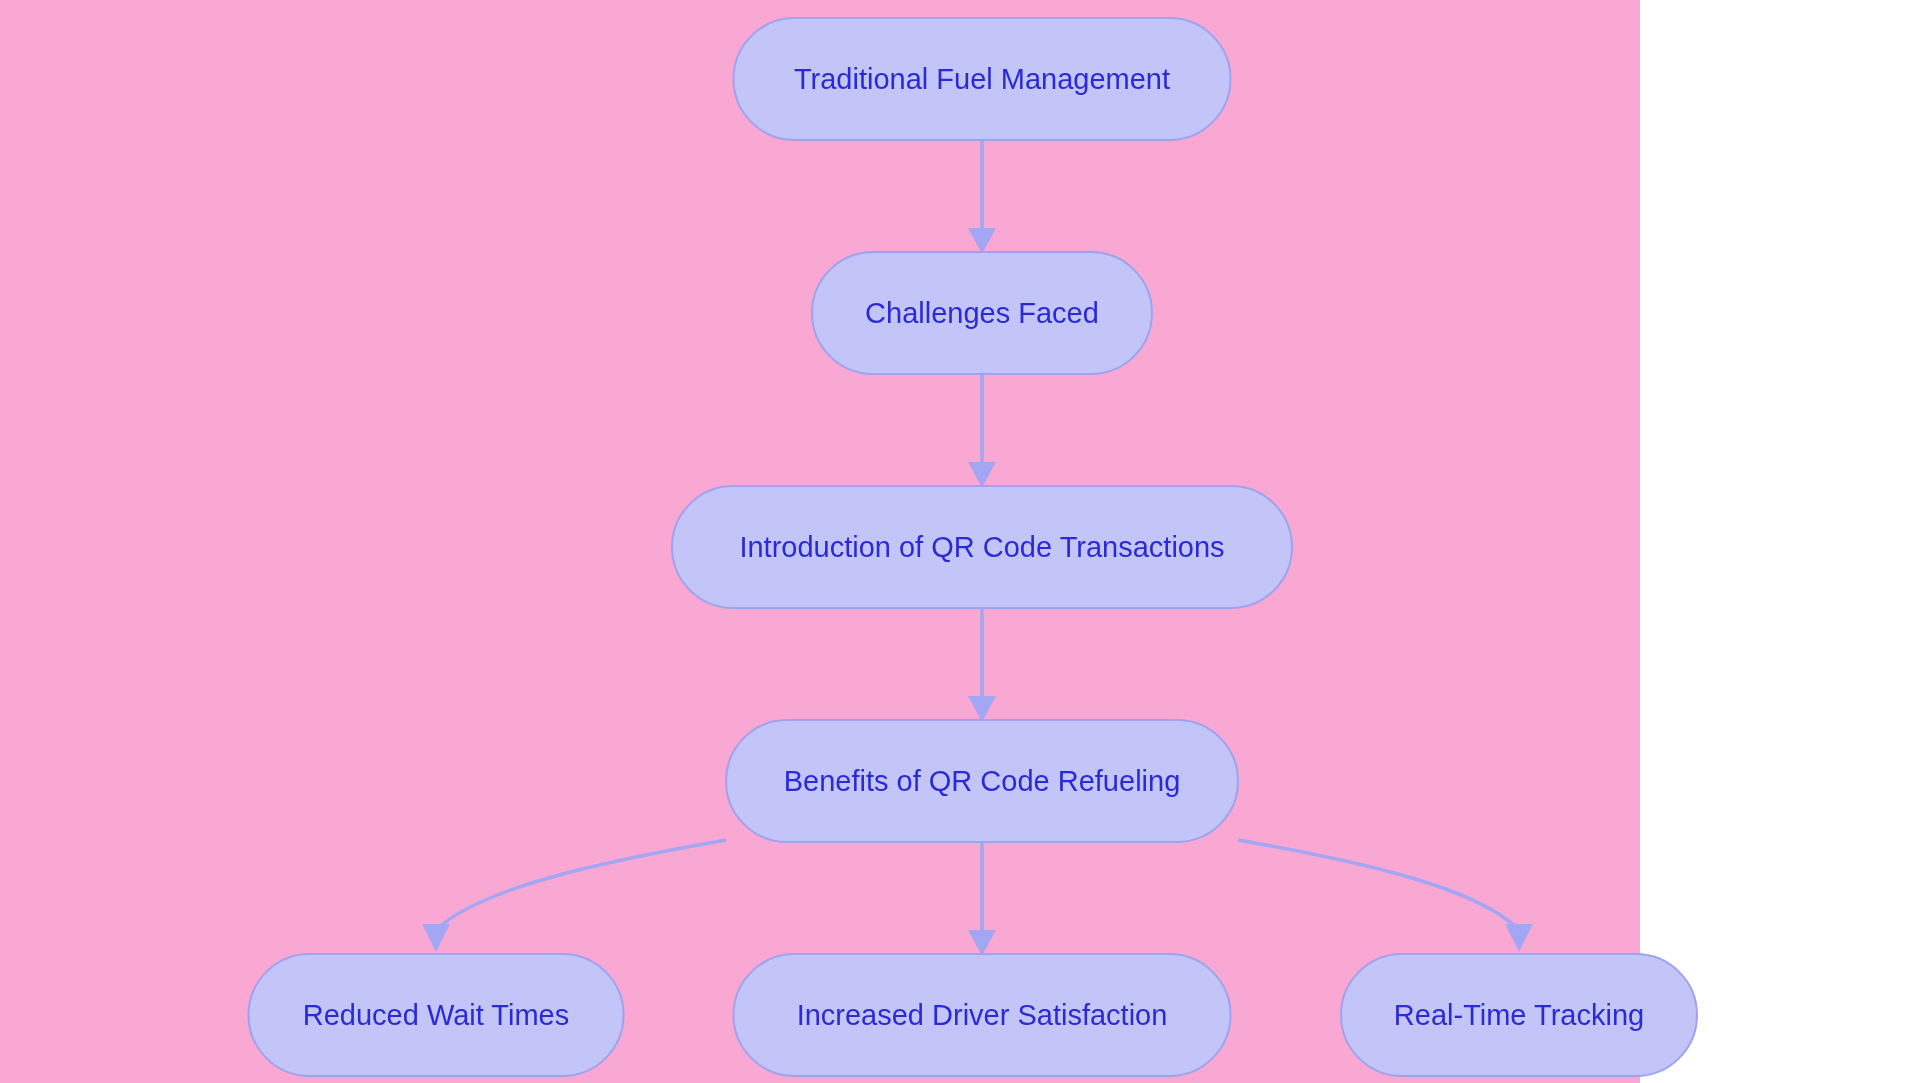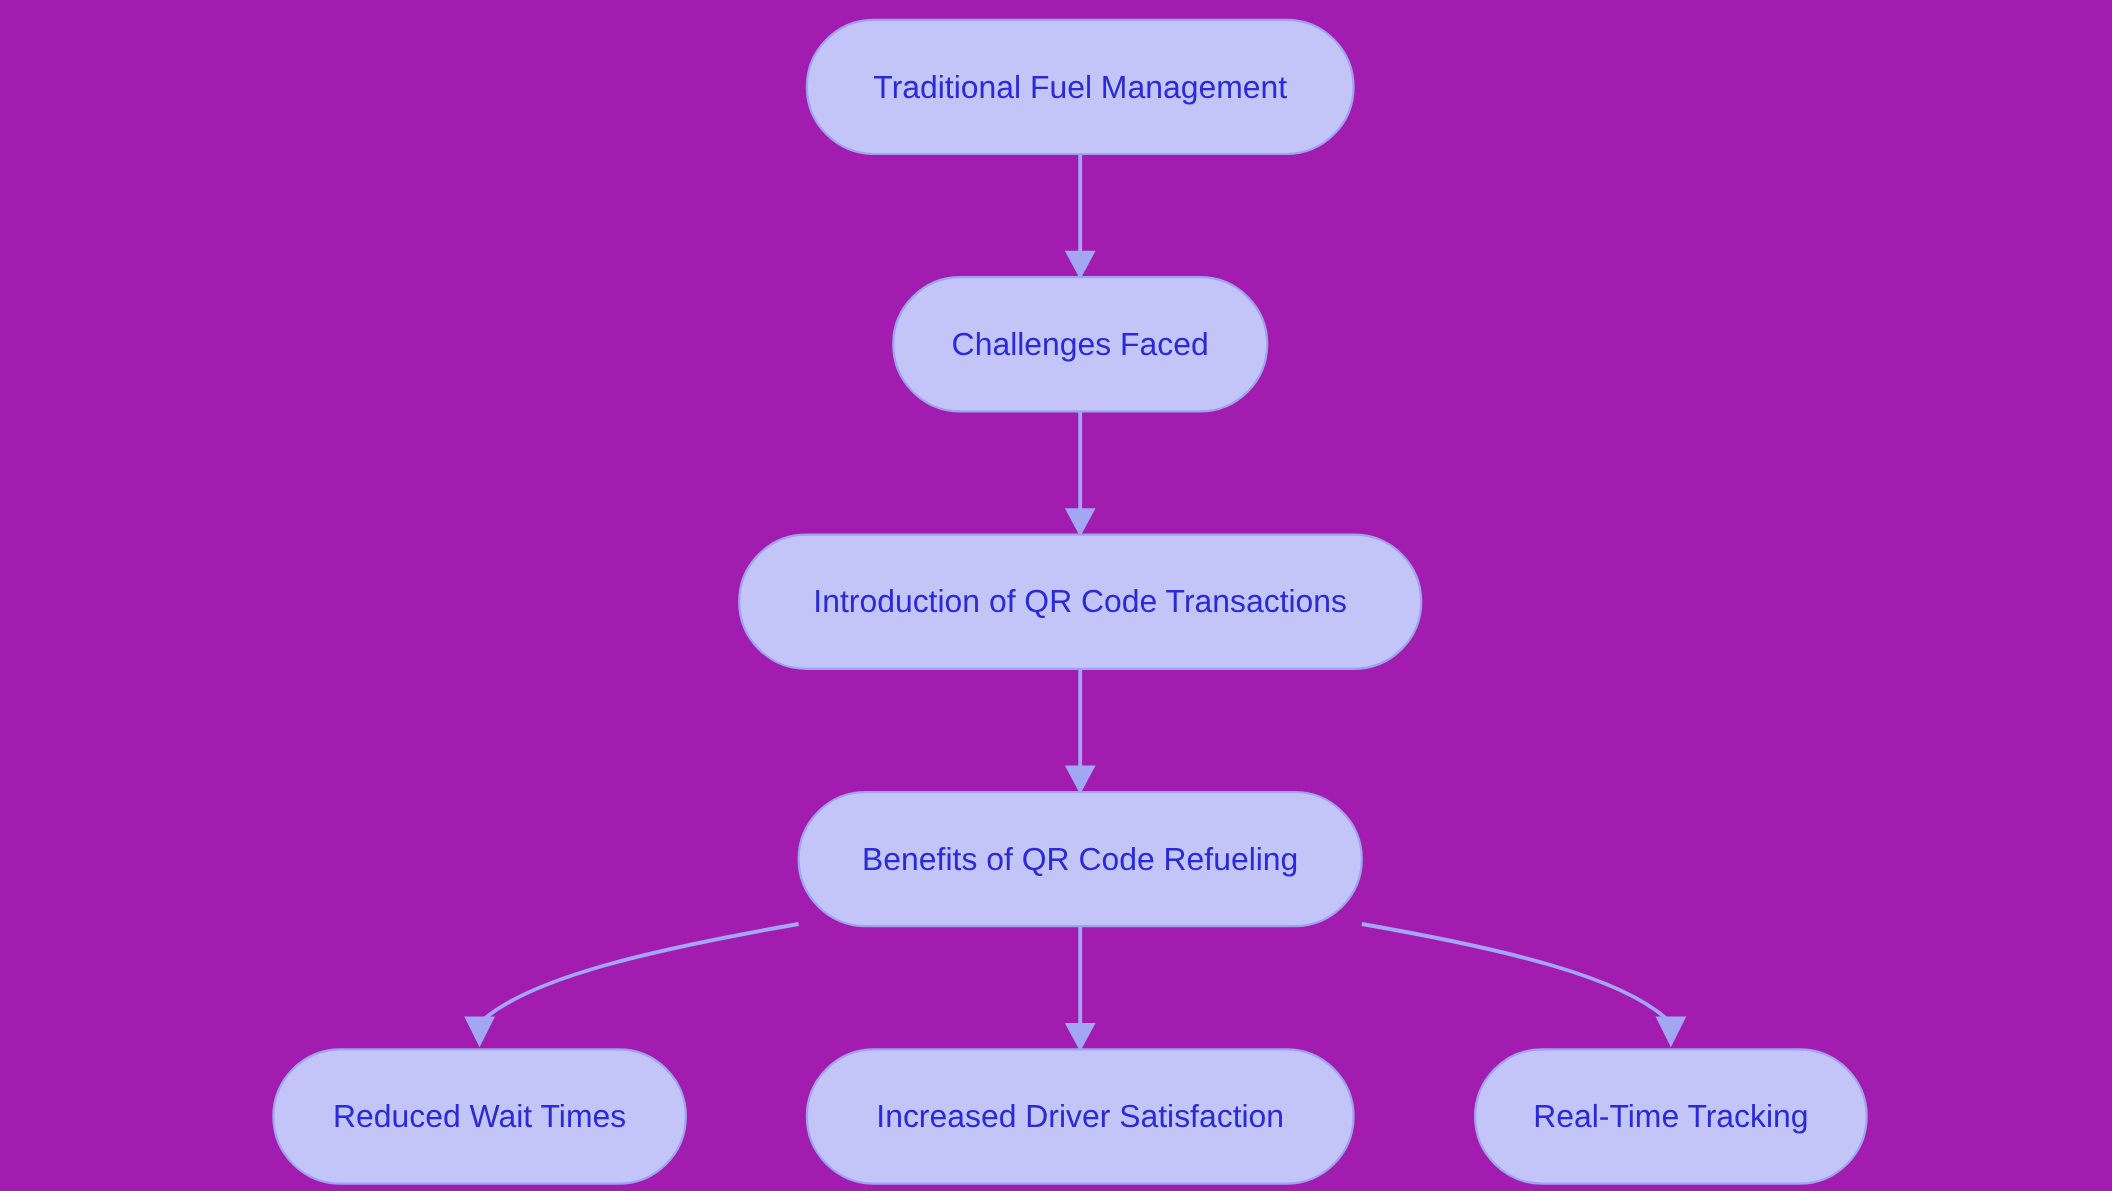--- a/index.html
+++ b/index.html
@@ -8,23 +8,23 @@
     background: #ffffff;
   }
   body {
     width: 1920px;
     height: 1083px;
     overflow: hidden;
     font-family: "Liberation Sans", sans-serif;
   }
   #flowchart-root {
     position: relative;
-    width: 1920px;
+    width: 1640px;
     height: 1083px;
-    background: #a21caf;
+    background: #f9a8d4;
   }
   #flow-svg {
     position: absolute;
     top: 0;
     left: 0;
     width: 1920px;
     height: 1083px;
     display: block;
   }
   .node-shape {

